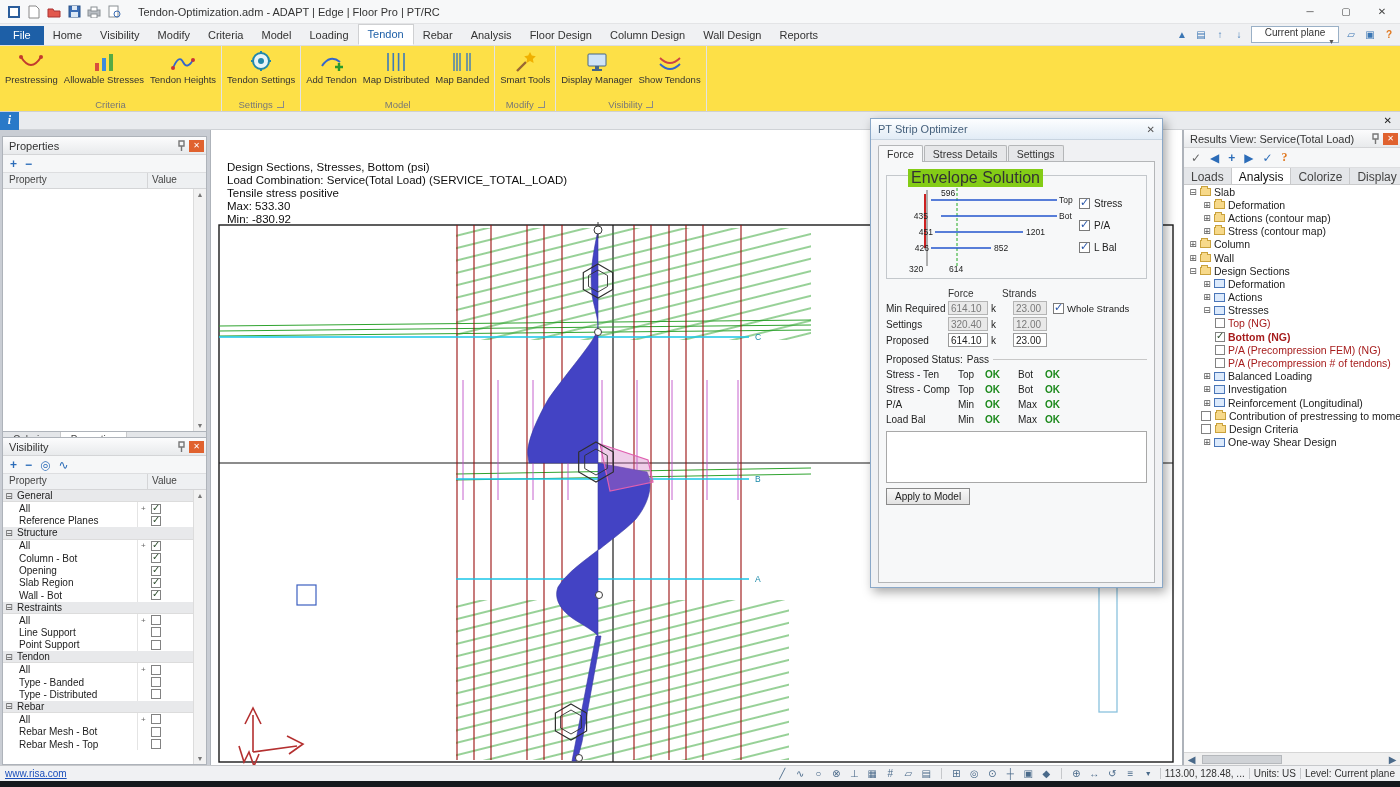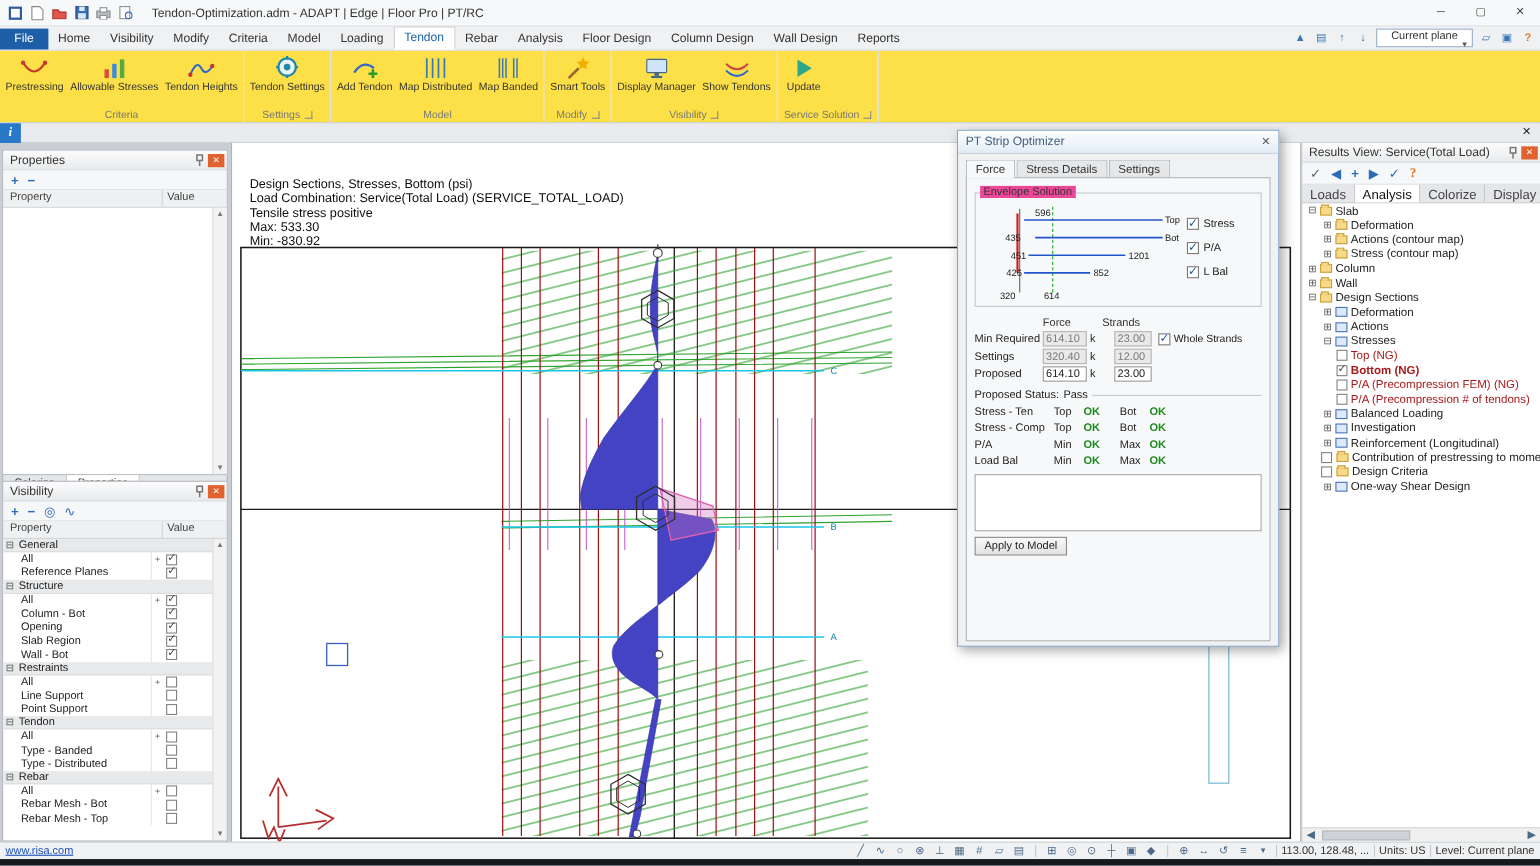--- a/index.html
+++ b/index.html
@@ -123,21 +123,21 @@
 
   
   .dialog { position:absolute; left:870px; top:118px; width:293px; height:470px; background:#f0f1f3; border:1px solid #8aa8c8; box-shadow:3px 4px 10px rgba(0,0,0,0.35); z-index:20; display:flex; flex-direction:column; }
   .dlg-title { height:21px; background:linear-gradient(#fdfeff,#e2ecf6); border-bottom:1px solid #c8d4e0; display:flex; align-items:center; padding:0 7px; font-size:11px; color:#45607c; flex:none; }
   .dlg-close { margin-left:auto; color:#555; font-size:10px; }
   .dlg-tabs { display:flex; padding:5px 7px 0; flex:none; }
   .dtab { padding:2px 8px; font-size:10.5px; border:1px solid #b4b6b8; border-bottom:none; background:#e6e7e9; color:#333; border-radius:2px 2px 0 0; margin-right:1px; }
   .dtab.active { background:#f7f8f9; position:relative; z-index:2; }
   .dlg-page { flex:1; margin:-1px 7px 4px; border:1px solid #b4b6b8; background:#f7f8f9; padding:8px 7px 5px; overflow:hidden; }
   .grpbox { border:1px solid #c4c8cc; position:relative; margin-top:5px; padding:10px 2px 4px 4px; display:flex; }
-  .grpbox-label { position:absolute; top:-7px; left:4px; background:#ec4899; padding:0 3px; font-size:10px; color:#333; }
+  .grpbox-label { position:absolute; top:-7px; left:21px; background:#84cc16; padding:0 3px; font-size:16px; color:#333; }
   .env-checks { width:58px; display:flex; flex-direction:column; gap:11px; padding-top:12px; }
   .dchk { display:flex; align-items:center; gap:4px; font-size:10px; color:#222; }
   .cbb { width:11px; height:11px; border:1px solid #7a7a7a; background:#fff; position:relative; flex:none; }
   .cbb.on::after { content:"✓"; position:absolute; top:-3px; left:0px; font-size:11px; color:#2855a8; }
   .envnum { font-size:8.5px; fill:#222; }
   .envblue { stroke:#2255cc; stroke-width:1.5; }
   .ft-head { display:flex; font-size:10px; color:#333; margin:9px 0 1px; }
   .ft-row { display:flex; align-items:center; margin:2px 0; font-size:10px; color:#222; }
   .ft-label { width:62px; flex:none; }
   input.ft-in { width:40px; height:14px; border:1px solid #9a9a9a; background:#fff; font-size:10px; padding:0 2px; font-family:"Liberation Sans",sans-serif; color:#222; }
@@ -370,36 +370,20 @@
         <span>Show Tendons</span>
       </div>
     </div>
     <div class="rgroup-label">
         <span>Visibility</span>
         <span class="launcher"></span>
       </div>
   </div>
 
 
-  <div class="rgroup">
-    <div class="rgroup-buttons">
-      <div class="rbtn">
-        <span class="ricon">
-            <svg width="24" height="22">
-              <path d="M6 3 L19 11 L6 19 Z" fill="#2fa68a"></path>
-            </svg>
-          </span>
-        <span>Update</span>
-      </div>
-    </div>
-    <div class="rgroup-label">
-        <span>Service Solution</span>
-        <span class="launcher"></span>
-      </div>
-  </div>
   <div class="rgroup" style="flex:1;border-right:none"></div>
 </div>
 
 <div class="infobar">
   <span class="info-icon">i</span>
   <span class="infobar-close">✕</span>
 </div>
 
 <div class="workspace">
 

